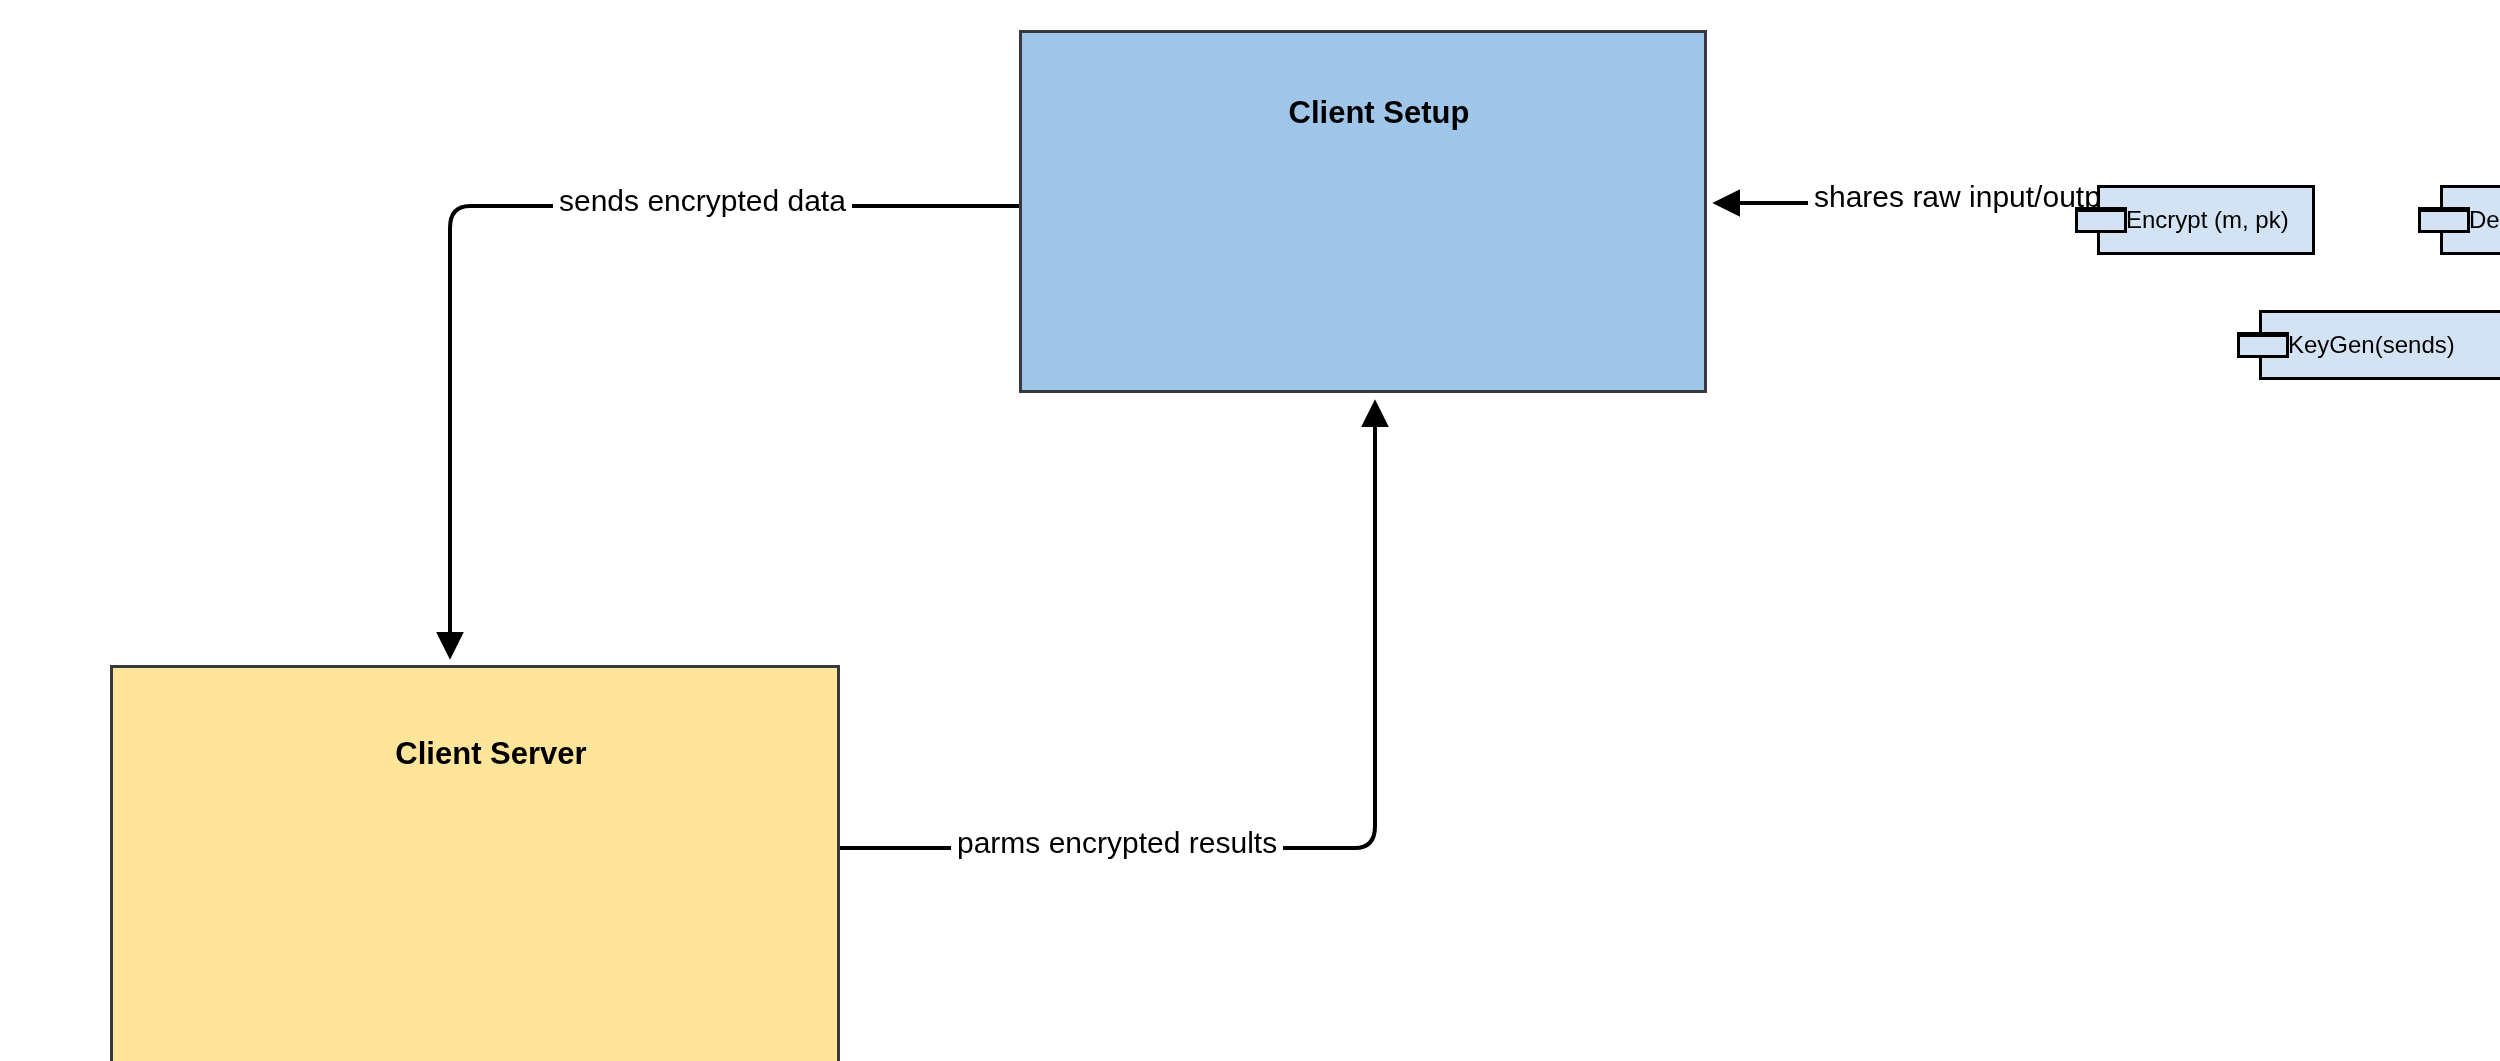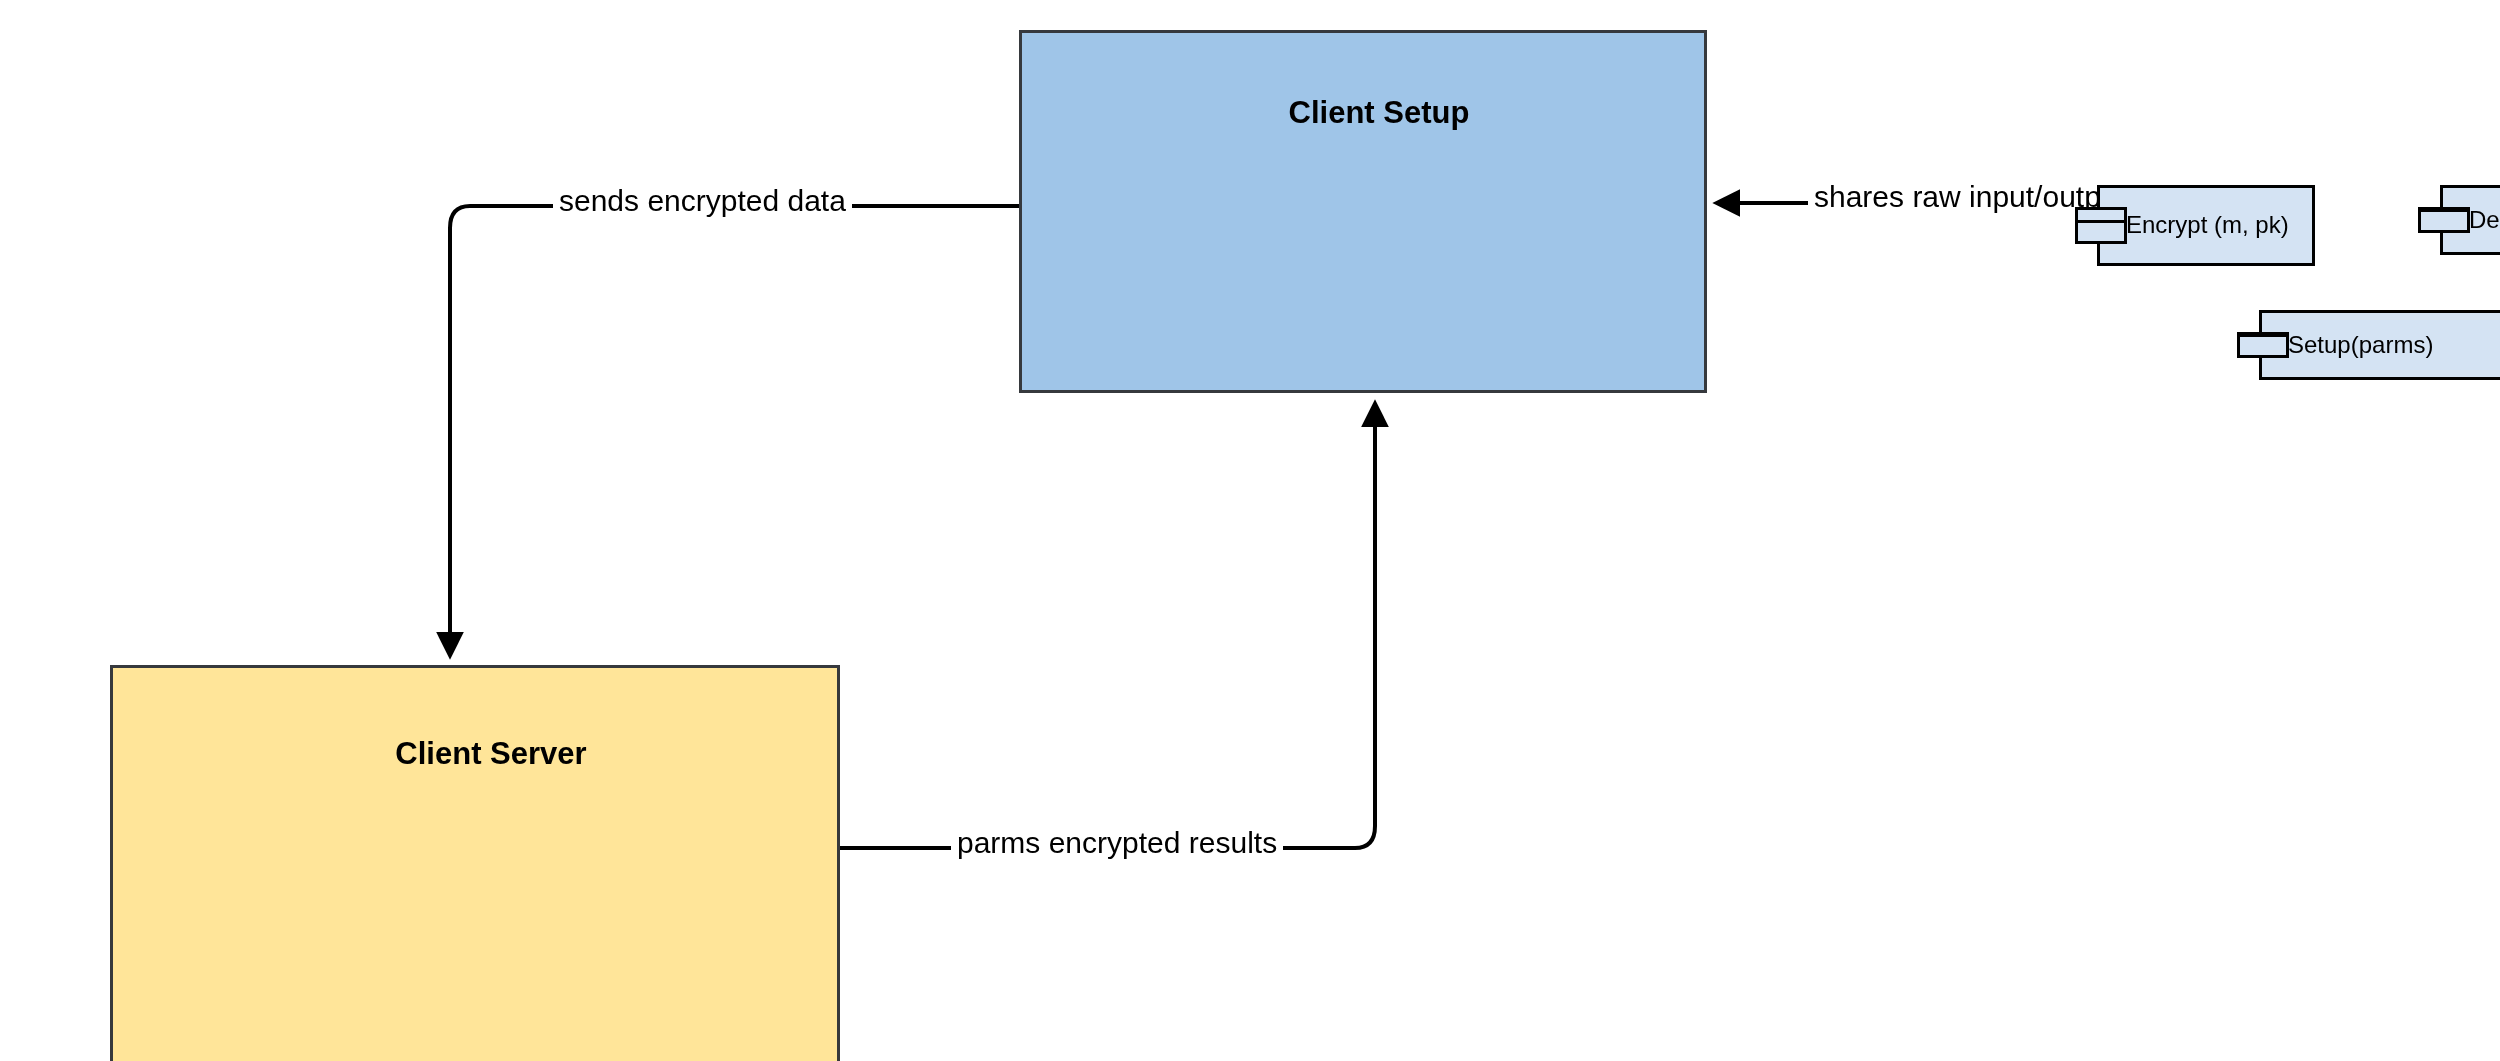--- a/index.html
+++ b/index.html
@@ -96,21 +96,21 @@
     box-sizing: border-box;
     border: 3px solid #000000;
     z-index: 2;
   }
   .component-tab.top { top: 22px; }
   .component-tab.bottom { bottom: 22px; }
   
   .comp-blue .component-body,
   .comp-blue .component-tab { background: #d4e3f3; }
 
-  #comp-encrypt { left: 1053px; top: 152px; width: 240px; height: 81px; }
+  #comp-encrypt { left: 1053px; top: 152px; width: 240px; height: 70px; }
   #comp-decrypt { left: 1396px; top: 152px; width: 240px; height: 70px; }
   #comp-keygen  { left: 1215px; top: 277px; width: 280px; height: 70px; }
 
   
   .edge-svg {
     position: absolute;
     left: 0;
     top: 0;
     width: 2500px;
     height: 1061px;
@@ -176,21 +176,21 @@
       <div class="component-tab bottom"></div>
       <div class="component-body">
         <span class="component-label">Decrypt(c, sk)</span>
       </div>
     </div>
 
     <div class="component comp-blue" id="comp-keygen">
       <div class="component-tab top"></div>
       <div class="component-tab bottom"></div>
       <div class="component-body">
-        <span class="component-label">Setup(parms)</span>
+        <span class="component-label">KeyGen(sends)</span>
       </div>
     </div>
   </div>
 
   <div class="package" id="compute-server">
     <div class="package-title">Client Server</div>
 
   </div>
 
 

